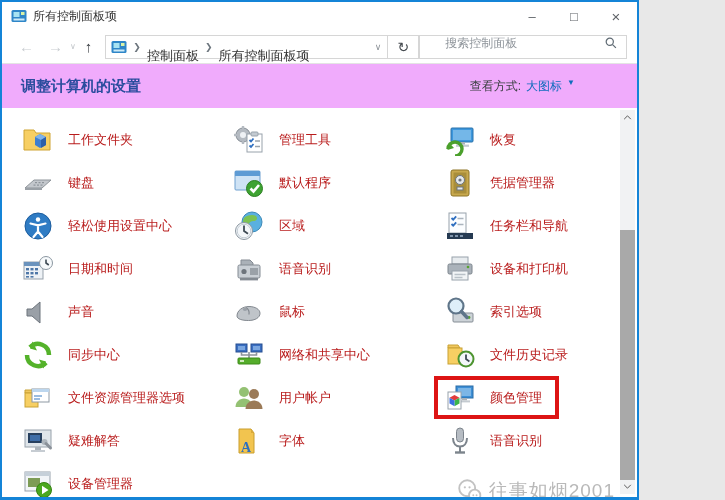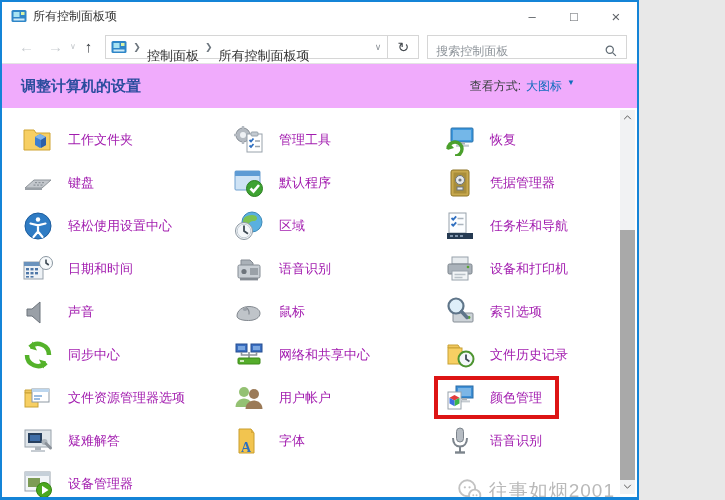--- a/index.html
+++ b/index.html
@@ -21,39 +21,39 @@
   .nav-chevron-sm{font-size:8px;color:#c2c6ca;margin:0 2px 0 0;}
   .addressbar{display:flex;align-items:center;height:24px;width:283px;border:1px solid #d6d6d6;
     padding:0 4px 0 5px;margin-left:6px;box-sizing:border-box;}
   .addressbar .cp-ico{width:16px;height:16px;flex:0 0 16px;}
   .crumb-sep{color:#6d767e;font-size:9px;margin:0 6px;}
   .crumb{font-size:13px;color:#333;white-space:nowrap;margin-top:18px;}
   .addr-spacer{flex:1;}
   .addr-caret{color:#8a9096;font-size:9px;margin-right:2px;}
   .refresh-btn{width:31px;height:24px;border:1px solid #d6d6d6;border-left:none;display:flex;
     align-items:center;justify-content:center;color:#44494e;font-size:14px;box-sizing:border-box;}
-  .searchbox{flex:1;height:24px;margin-left:8px;border:1px solid #d6d6d6;display:flex;align-items:flex-end;box-sizing:border-box;}
+  .searchbox{flex:1;height:24px;margin-left:0;border:1px solid #d6d6d6;display:flex;align-items:flex-start;box-sizing:border-box;padding-left:17px;}
   .searchbox input{flex:1;border:none;outline:none;font-size:12px;color:#333;padding:0 0 0 8px;
     font-family:"Liberation Sans","DejaVu Sans",sans-serif;background:transparent;}
   .searchbox input::placeholder{color:#8f959b;opacity:1;}
   .searchbox .mag{width:14px;height:14px;margin-right:8px;flex:0 0 14px;}
   
   .cmdbar{height:44px;display:flex;align-items:center;padding:0 62px 0 19px;background:#f0abfc;}
   .page-title{font-size:15px;font-weight:bold;color:#2b4d9e;flex:1;}
   .viewby{font-size:12px;color:#3c4043;display:flex;gap:5px;white-space:nowrap;}
   .viewby .vb-link{color:#0f6cbd;}
   .viewby .vb-caret{color:#0f6cbd;font-size:8px;}
   
   .grid{display:flex;padding:10px 0 0 19px;}
   .col{display:flex;flex-direction:column;width:211px;}
   .col:last-child{width:auto;}
   .item{height:43px;display:flex;align-items:center;width:max-content;padding-right:10px;position:relative;}
   .item-icon{width:34px;height:34px;flex:0 0 34px;display:flex;align-items:center;justify-content:center;}
   .item-icon svg{width:32px;height:32px;}
-  .item-label{font-size:13px;color:#a21caf;margin-left:13px;white-space:nowrap;}
+  .item-label{font-size:13px;color:#b91c1c;margin-left:13px;white-space:nowrap;}
   .item.highlighted::after{content:"";position:absolute;left:-9px;top:0;right:-7px;bottom:0;
     border:4px solid #dd1414;pointer-events:none;}
   
   .scrollbar{position:absolute;top:108px;right:2px;bottom:3px;width:15px;background:#f1f2f3;}
   .sb-arrow{position:absolute;left:0;width:15px;height:15px;display:flex;align-items:center;justify-content:center;}
   .sb-arrow.up{top:0;}
   .sb-arrow.down{bottom:0;}
   .sb-thumb{position:absolute;left:0;top:120px;width:15px;height:250px;background:#a9a9a9;}
   
   .watermark{position:absolute;right:22px;top:474px;display:flex;align-items:center;gap:4px;}

